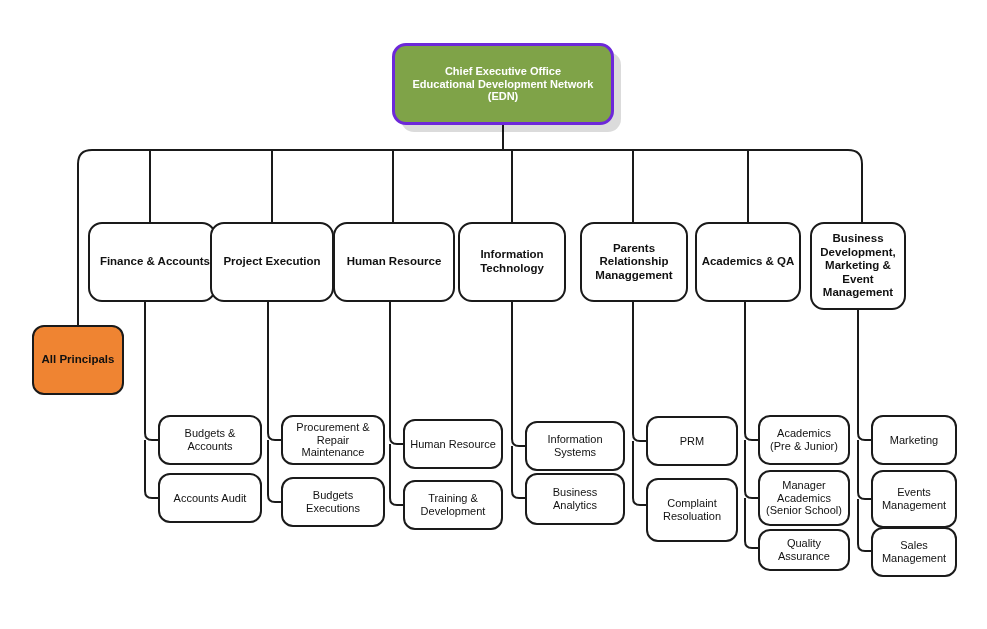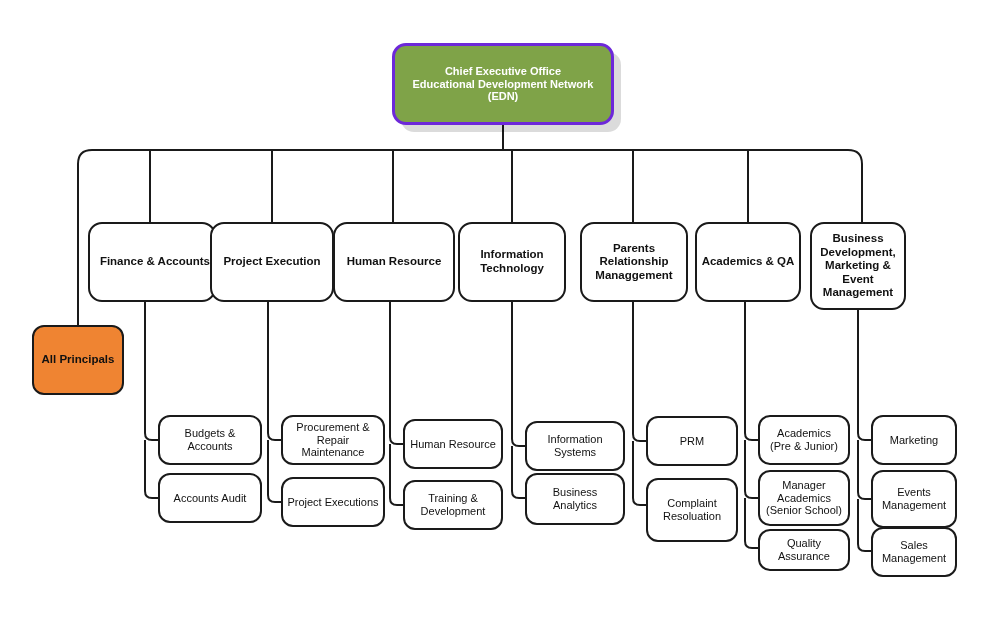--- a/index.html
+++ b/index.html
@@ -163,21 +163,21 @@
   </div>
   <div class="node leaf" style="left:158px; top:473px; width:104px; height:50px;">
     <span class="label">Accounts Audit</span>
   </div>
 
   <div class="node leaf" style="left:281px; top:415px; width:104px; height:50px;">
     <span class="label">Procurement &amp; Repair
 Maintenance</span>
   </div>
   <div class="node leaf" style="left:281px; top:477px; width:104px; height:50px;">
-    <span class="label">Project Executions</span>
+    <span class="label">Budgets Executions</span>
   </div>
 
   <div class="node leaf" style="left:403px; top:419px; width:100px; height:50px;">
     <span class="label">Human Resource</span>
   </div>
   <div class="node leaf" style="left:403px; top:480px; width:100px; height:50px;">
     <span class="label">Training &amp;
 Development</span>
   </div>
 

